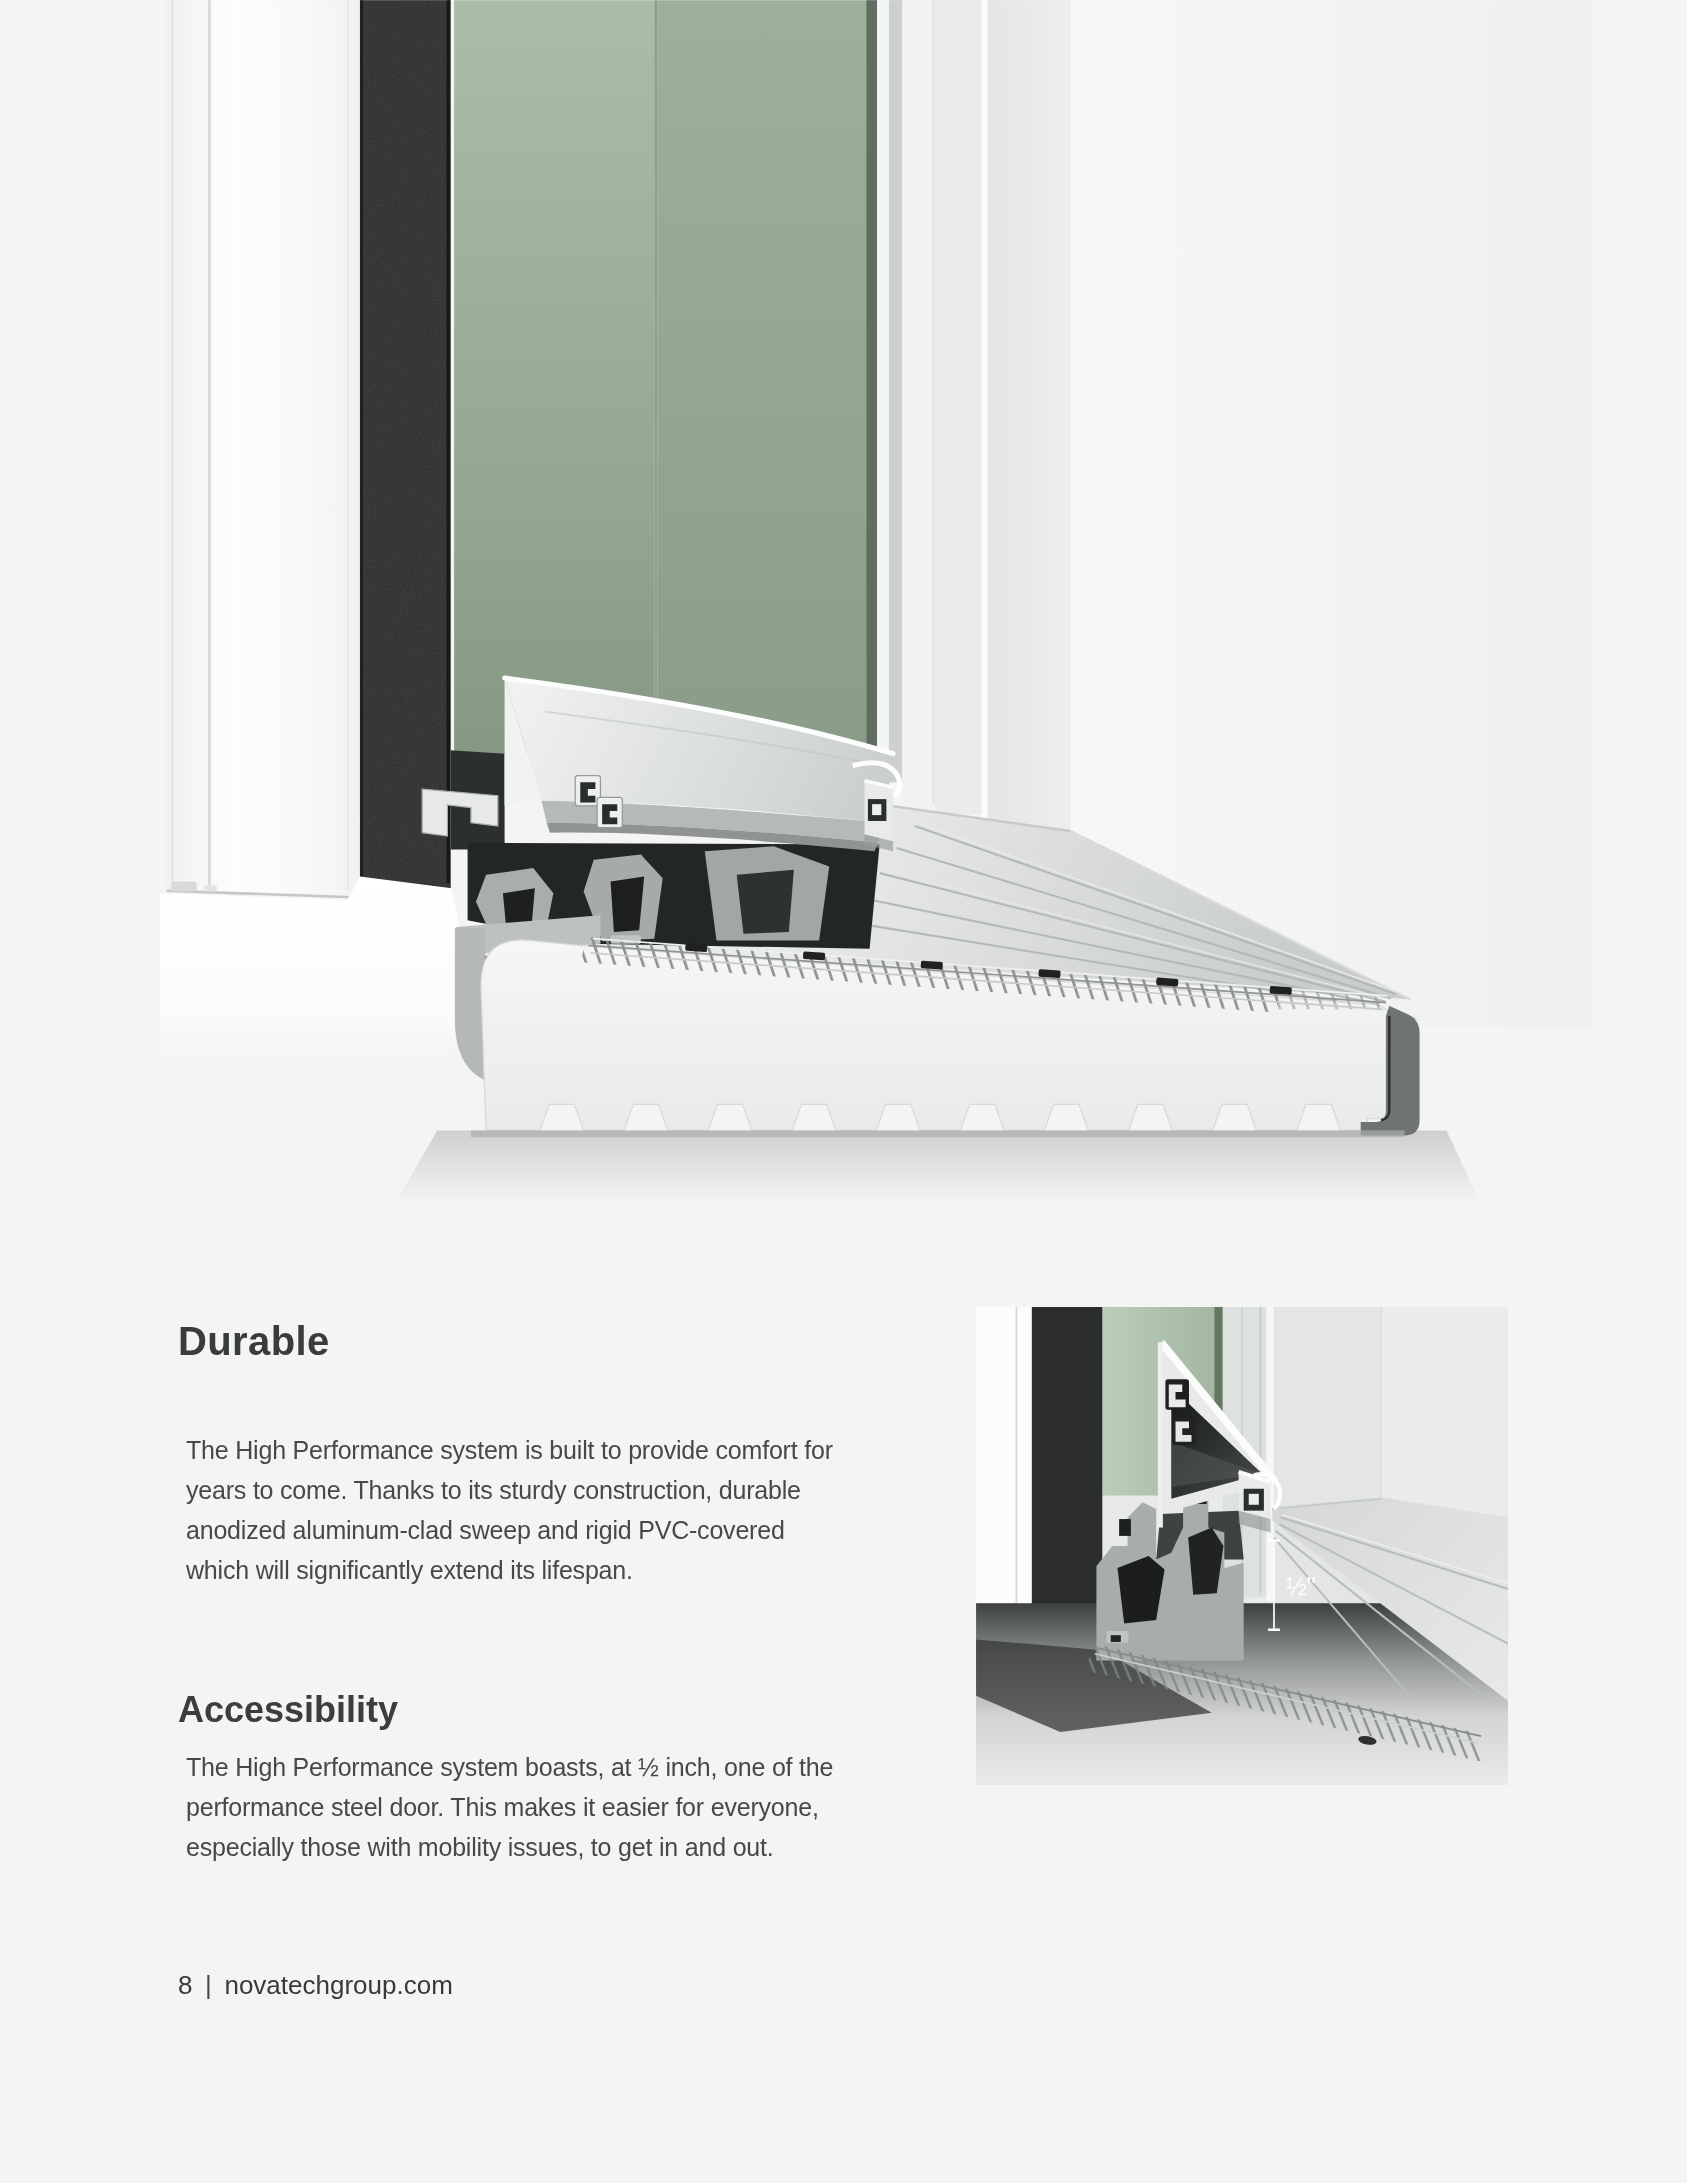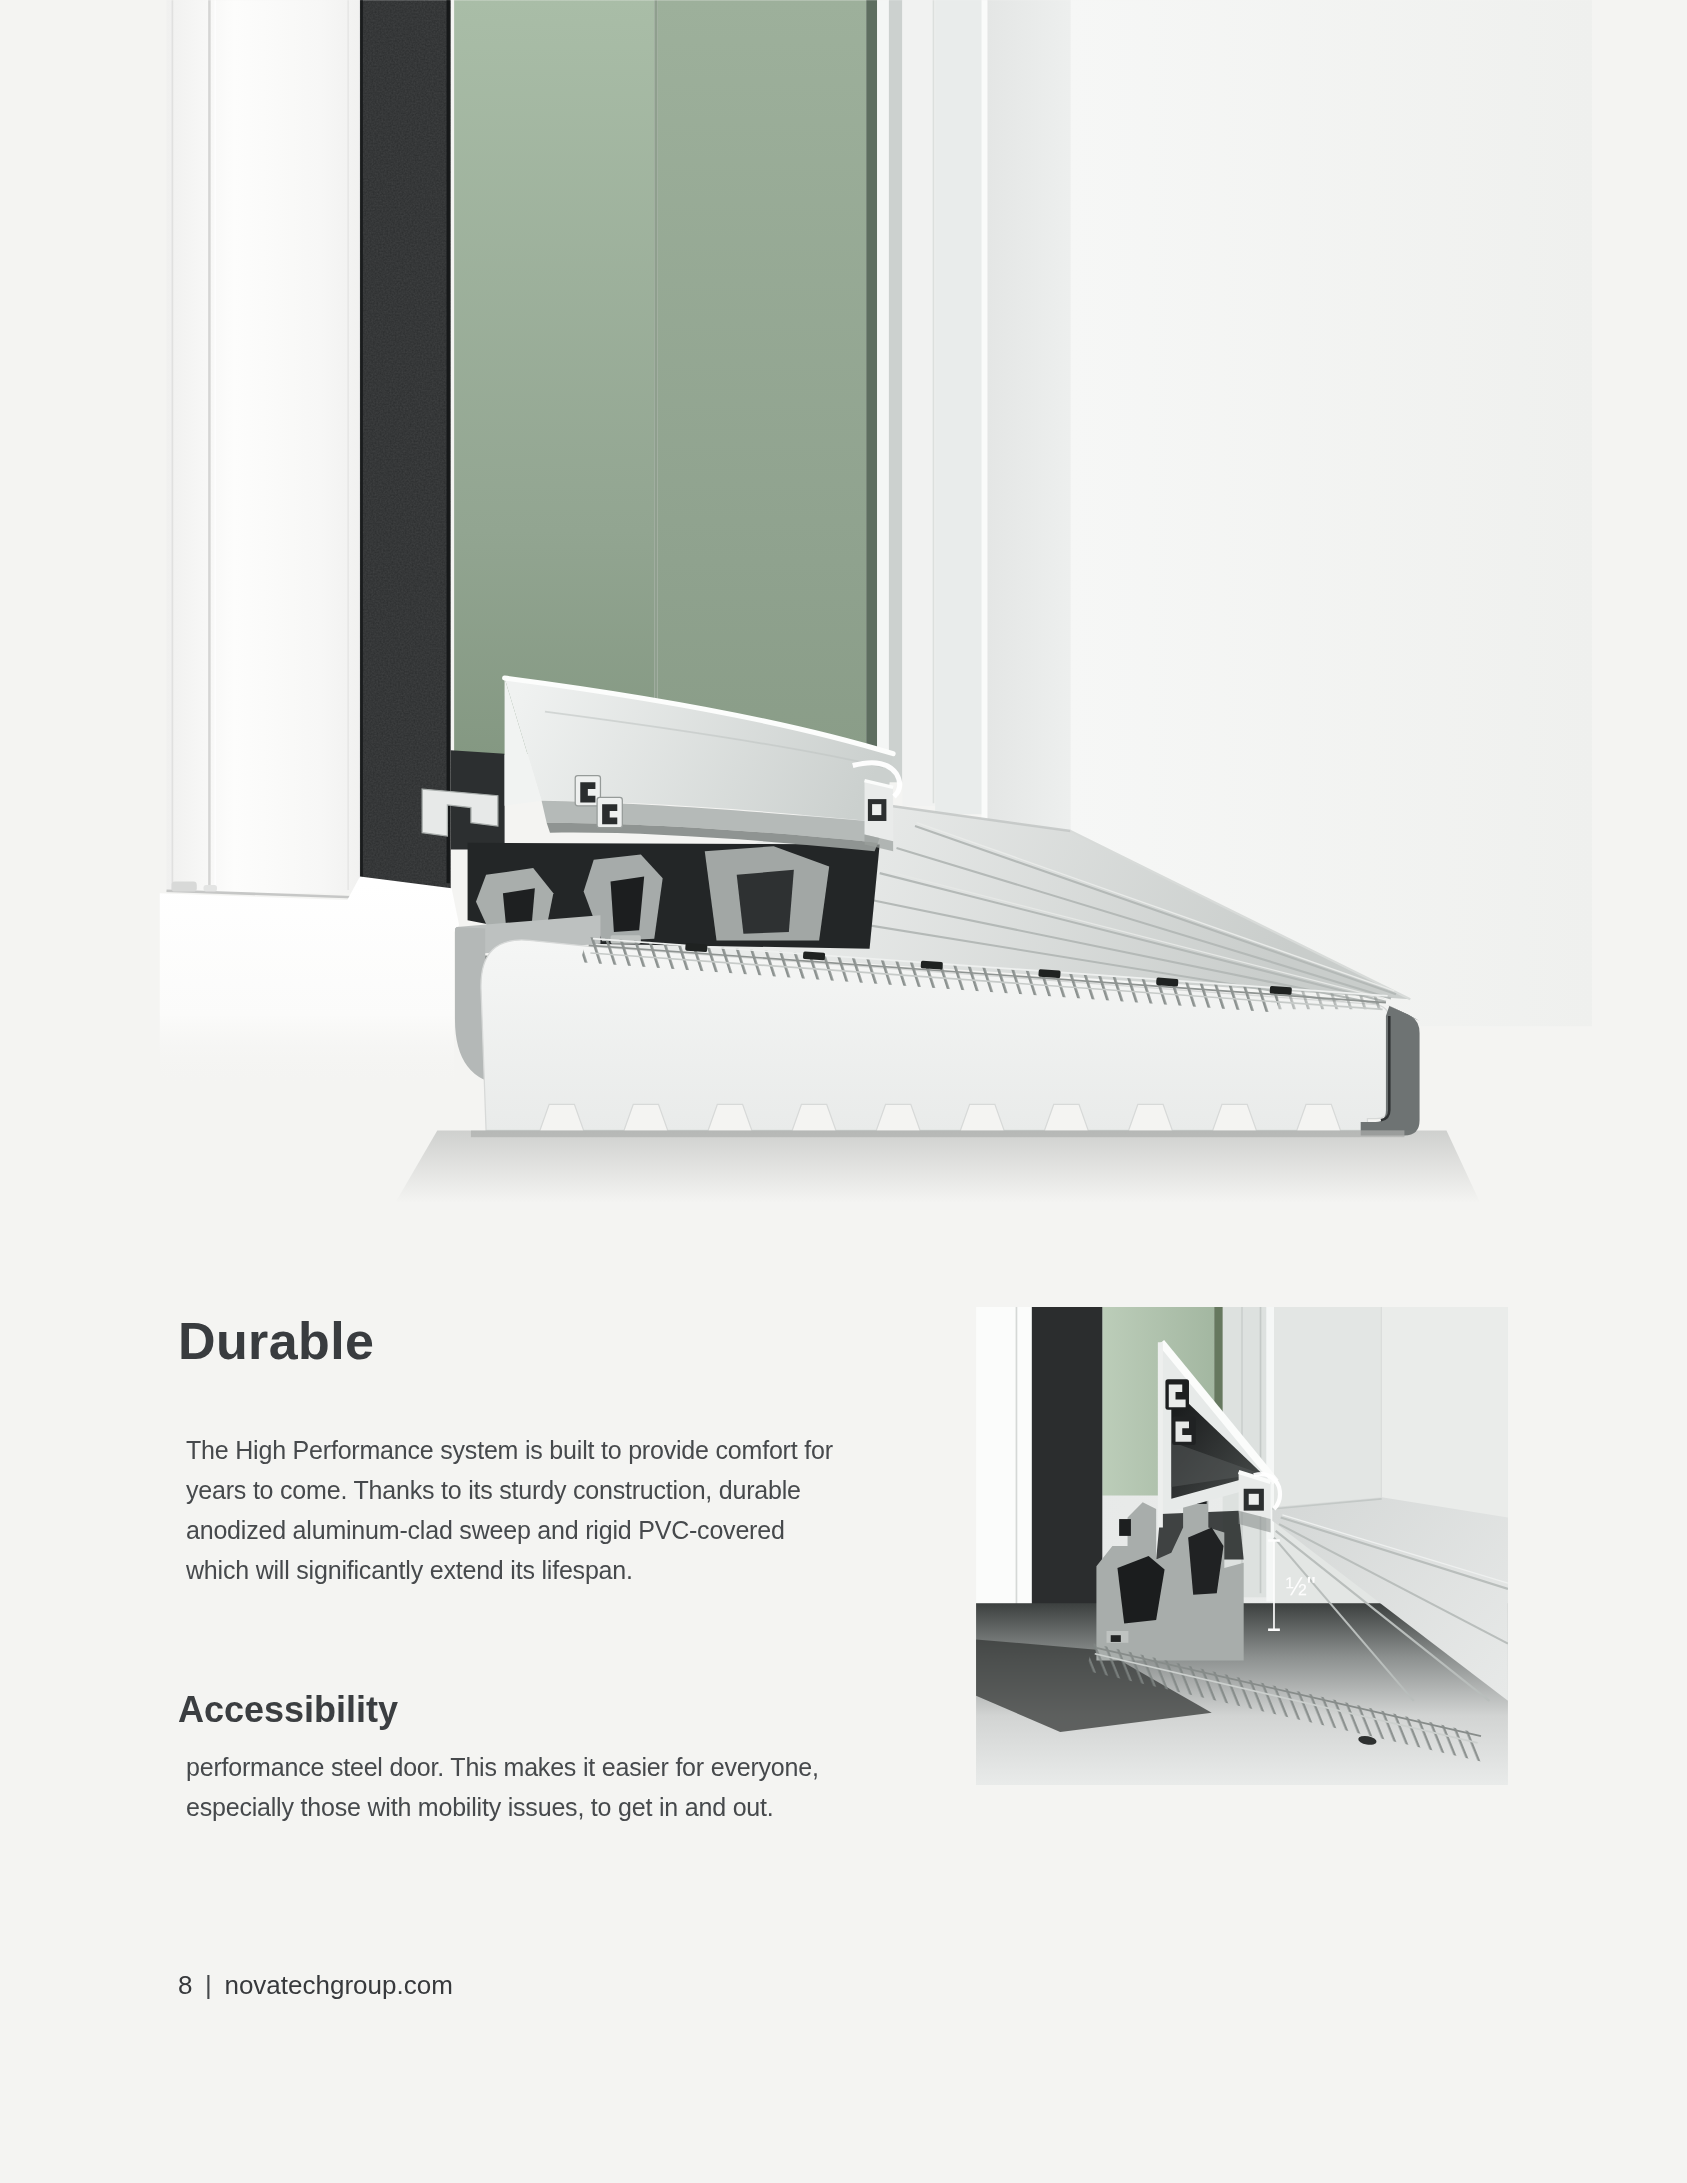--- a/index.html
+++ b/index.html
@@ -1,20 +1,20 @@
 <!DOCTYPE html>
 <html style="font-size:13.5px"><head>
 <meta charset="utf-8">
 <style>
   html,body{margin:0;padding:0;}
   body{width:1687px;height:2183px;background:#f4f4f2;font-family:"Liberation Sans",sans-serif;}
   .page{position:relative;width:1687px;height:2183px;background:#f4f4f2;overflow:hidden;}
   .figure-main{position:absolute;left:0;top:0;width:1687px;height:1245px;}
   .textcol{position:absolute;left:178px;color:#46494c;}
-  .page-heading{top:1309px;font-size:52px;line-height:64px;font-weight:700;color:#393c3f;letter-spacing:0.4px;}
+  .page-heading{top:1309px;font-size:40px;line-height:64px;font-weight:700;color:#393c3f;letter-spacing:0.4px;}
   .intro{top:1430px;font-size:25px;line-height:40px;letter-spacing:-0.2px;}
   .sub-heading{top:1689px;font-size:36px;line-height:42px;font-weight:700;color:#3b3e41;}
   .acc{top:1747px;font-size:25px;line-height:40px;letter-spacing:-0.2px;}
   .line{white-space:nowrap;margin-left:8px;}
   .inset{position:absolute;left:976px;top:1307px;width:532px;height:478px;}
   .inset svg{display:block;}
   .footer{position:absolute;left:178px;top:1968px;font-size:26px;line-height:34px;color:#37393c;}
   .footer .sep{margin:0 12.6px;color:#46494c;}
 </style>
 </head>
@@ -227,20 +227,21 @@
   <div class="textcol intro">
     <div class="line">The High Performance system is built to provide comfort for</div>
     <div class="line">years to come. Thanks to its sturdy construction, durable</div>
     <div class="line">anodized aluminum-clad sweep and rigid PVC-covered</div>
     <div class="line">which will significantly extend its lifespan.</div>
   </div>
 
   <h2 class="textcol sub-heading" style="position:absolute;margin:0;">Accessibility</h2>
 
   <div class="textcol acc">
+    <div class="line">The High Performance system boasts, at ½ inch, one of the</div>
     <div class="line">performance steel door. This makes it easier for everyone,</div>
     <div class="line">especially those with mobility issues, to get in and out.</div>
   </div>
 
   <div class="inset">
     <svg viewBox="0 0 632 568" width="532" height="478" aria-hidden="true">
       <defs>
         <linearGradient id="iBgG" x1="0" y1="0" x2="1" y2="0">
           <stop offset="0" stop-color="#e6e8e7"></stop>
             <stop offset="1" stop-color="#edefee"></stop>

